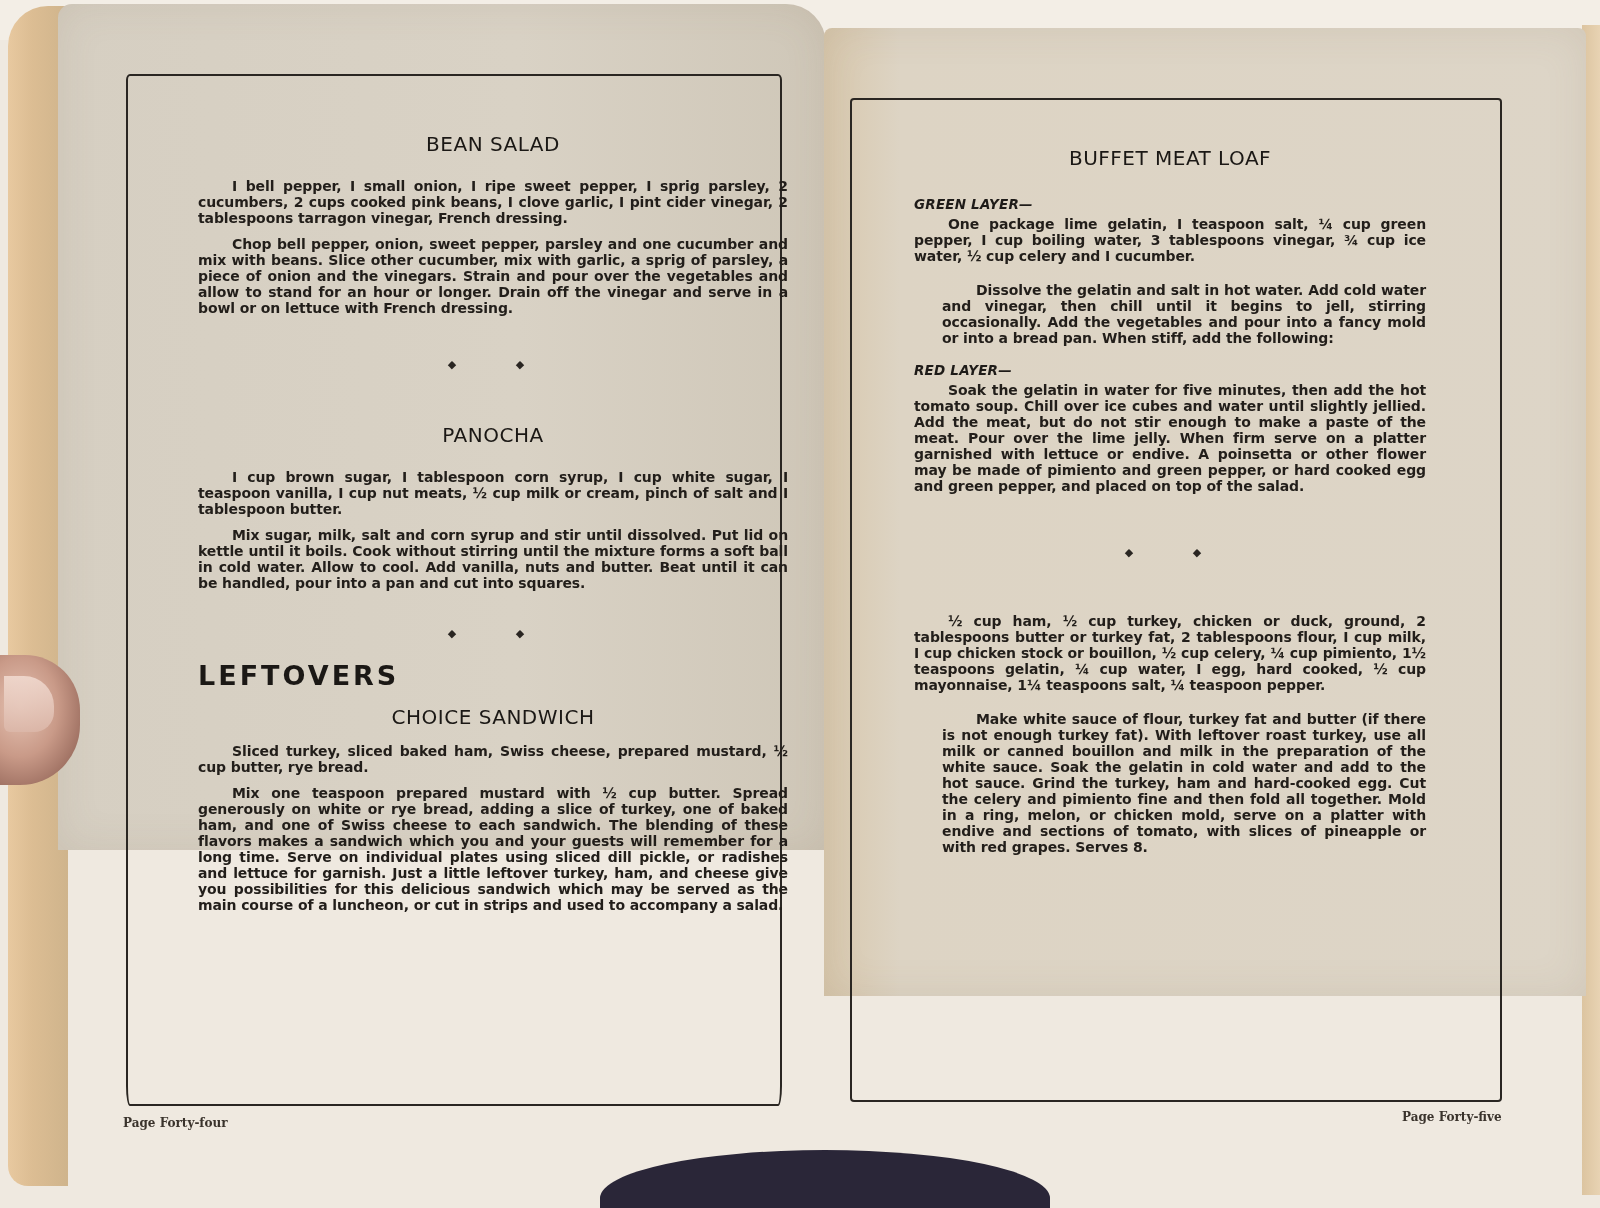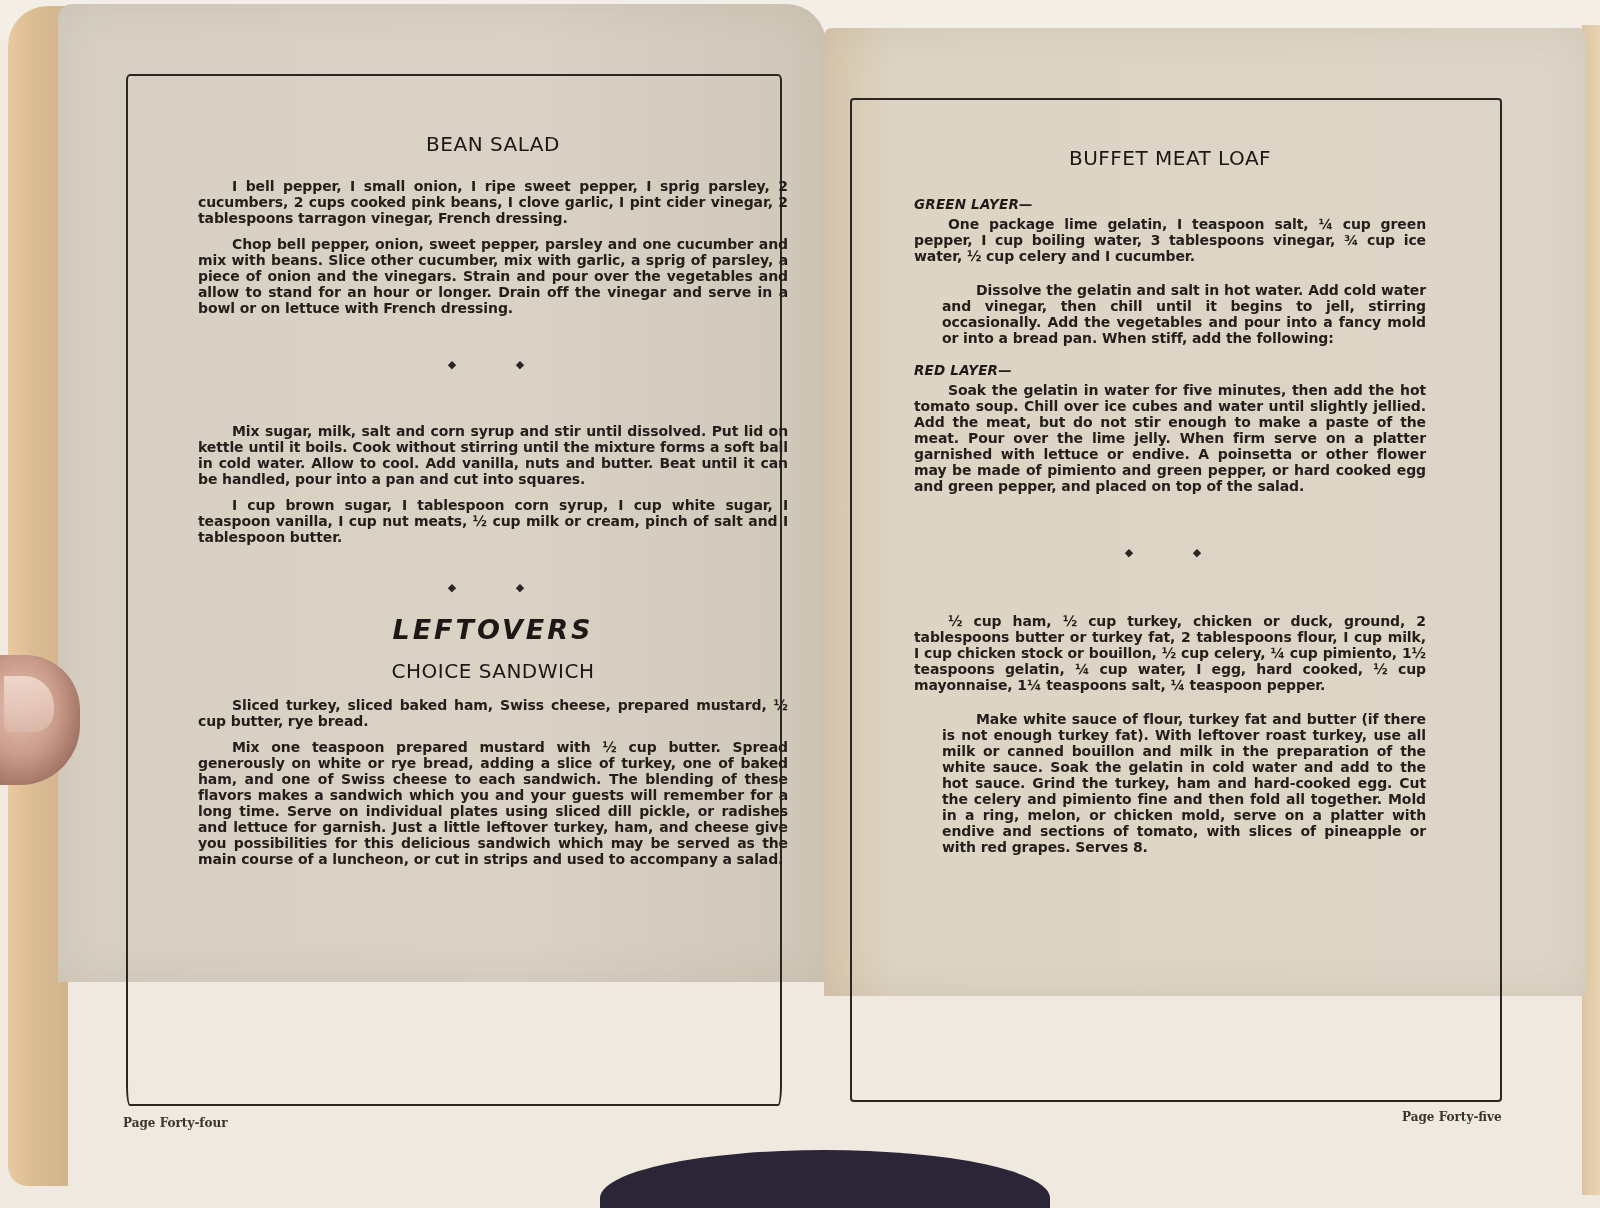--- a/index.html
+++ b/index.html
@@ -20,21 +20,21 @@
     }
     .edge-right {
       position: absolute; left: 1582px; top: 25px; width: 18px; height: 1170px;
       background: linear-gradient(90deg, #dcc4a0, #e8d3b3);
     }
     .page {
       position: absolute; background: #d8d1c4;
       box-shadow: inset 0 0 40px rgba(120,100,70,0.12);
     }
     .page.left {
-      left: 58px; top: 4px; width: 768px; height: 978px;
+      left: 58px; top: 4px; width: 768px; height: 846px;
       border-radius: 14px 40px 0 0;
       background: linear-gradient(90deg, #d6cfc2 0%, #d9d2c5 60%, #cfc7b8 100%);
     }
     .page.right {
       left: 824px; top: 28px; width: 762px; height: 968px;
       border-radius: 8px 8px 0 0;
       background: linear-gradient(90deg, #d8c8ad 0%, #ddd4c4 10%, #ddd5c7 100%);
     }
     .frame {
       position: absolute; border: 2px solid #2a2622;
@@ -43,21 +43,21 @@
     .page.right .frame { left: 26px; top: 70px; width: 648px; height: 1000px; border-radius: 4px; }
     .content { position: absolute; color: #1e1b18; }
     .page.left .content { left: 140px; top: 128px; width: 590px; }
     .page.right .content { left: 90px; top: 120px; width: 520px; }
     .recipe-title {
       text-align: center; font-family: "DejaVu Sans", sans-serif;
       font-size: 20px; font-weight: normal; letter-spacing: 0.5px;
       margin: 0 0 22px 0; color: #1b1815;
     }
     .section-title {
-      text-align: center; font-style: italic; font-size: 27px;
+      text-align: left; font-size: 27px;
       letter-spacing: 3px; margin: 20px 0 14px 0; color: #1b1815;
     }
     .layer-label { font-size: 13.5px; margin: 10px 0 4px 0; font-weight: bold; letter-spacing: 0.2px; font-style: italic; }
     p.body {
       font-family: "DejaVu Sans", sans-serif; font-weight: bold;
       font-size: 14px; line-height: 16px; margin: 0 0 10px 0;
       text-align: justify; text-indent: 34px; color: #221e1a;
       letter-spacing: -0.1px;
     }
     p.body.gap { margin-top: 18px; margin-left: 28px; }
@@ -93,22 +93,23 @@
 <div class="page left">
   <div class="frame"></div>
   <div class="content" style="left:140px; top:128px; width:590px;">
     <section>
       <h2 class="recipe-title">BEAN SALAD</h2>
       <p class="body">I bell pepper, I small onion, I ripe sweet pepper, I sprig parsley, 2 cucumbers, 2 cups cooked pink beans, I clove garlic, I pint cider vinegar, 2 tablespoons tarragon vinegar, French dressing.</p>
       <p class="body">Chop bell pepper, onion, sweet pepper, parsley and one cucumber and mix with beans. Slice other cucumber, mix with garlic, a sprig of parsley, a piece of onion and the vinegars. Strain and pour over the vegetables and allow to stand for an hour or longer. Drain off the vinegar and serve in a bowl or on lettuce with French dressing.</p>
     </section>
     <div class="ornament">◆ ◆</div>
     <section>
+      <h2 class="recipe-title">PANOCHA</h2>
+      <p class="body">I cup brown sugar, I tablespoon corn syrup, I cup white sugar, I teaspoon vanilla, I cup nut meats, ½ cup milk or cream, pinch of salt and I tablespoon butter.</p>
       <p class="body">Mix sugar, milk, salt and corn syrup and stir until dissolved. Put lid on kettle until it boils. Cook without stirring until the mixture forms a soft ball in cold water. Allow to cool. Add vanilla, nuts and butter. Beat until it can be handled, pour into a pan and cut into squares.</p>
-      <p class="body">I cup brown sugar, I tablespoon corn syrup, I cup white sugar, I teaspoon vanilla, I cup nut meats, ½ cup milk or cream, pinch of salt and I tablespoon butter.</p>
     </section>
     <div class="ornament" style="margin:36px 0 20px 14px;">◆ ◆</div>
     <h1 class="section-title">LEFTOVERS</h1>
     <section>
       <h2 class="recipe-title" style="margin-bottom:14px;">CHOICE SANDWICH</h2>
       <p class="body">Sliced turkey, sliced baked ham, Swiss cheese, prepared mustard, ½ cup butter, rye bread.</p>
       <p class="body">Mix one teaspoon prepared mustard with ½ cup butter. Spread generously on white or rye bread, adding a slice of turkey, one of baked ham, and one of Swiss cheese to each sandwich. The blending of these flavors makes a sandwich which you and your guests will remember for a long time. Serve on individual plates using sliced dill pickle, or radishes and lettuce for garnish. Just a little leftover turkey, ham, and cheese give you possibilities for this delicious sandwich which may be served as the main course of a luncheon, or cut in strips and used to accompany a salad.</p>
     </section>
   </div>
   <div class="footer">Page Forty-four</div>

